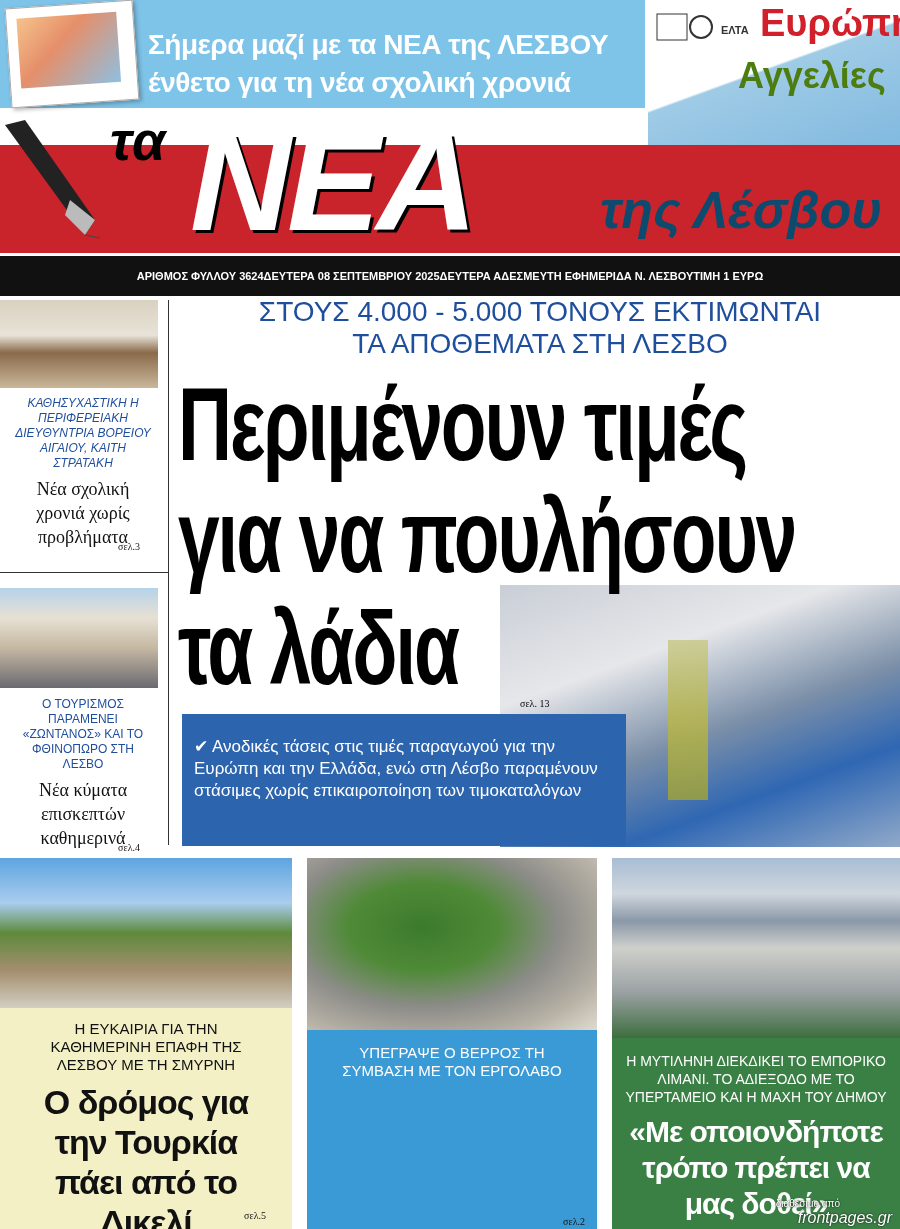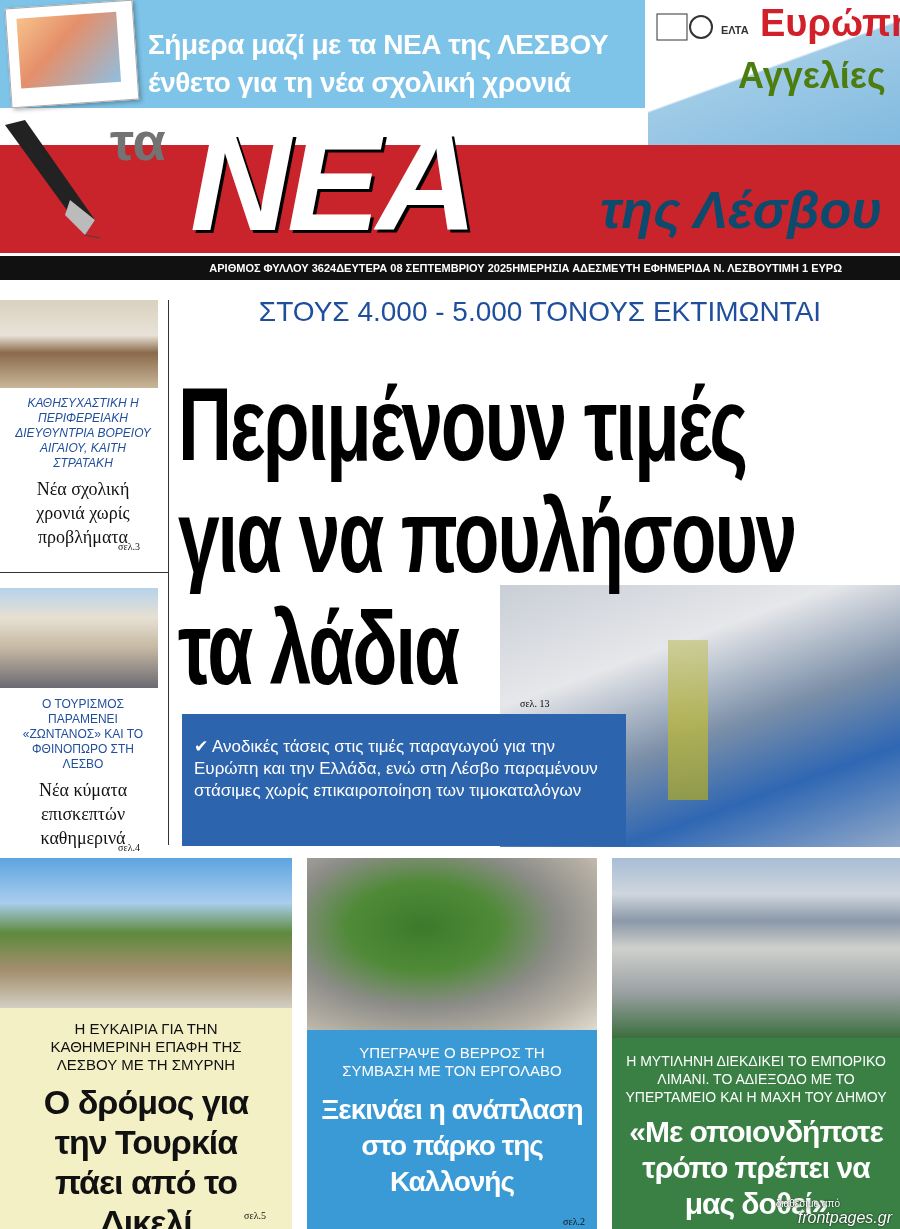--- a/index.html
+++ b/index.html
@@ -12,27 +12,27 @@
   .promo-thumb .inner { position: absolute; left: 10px; top: 10px; width: 100px; height: 70px; background: linear-gradient(135deg,#f6c28b,#e58f6a 40%,#8fbfe0); }
   .promo-text { left: 148px; top: 26px; width: 490px; color: #fff; font-weight: bold; font-size: 28px; line-height: 38px; font-family: "Liberation Sans", sans-serif; font-stretch: condensed; letter-spacing: -0.5px; }
 
   
   .ads { left: 648px; top: 0; width: 252px; height: 155px; background: linear-gradient(160deg,#ffffff 0%,#ffffff 45%,#9fcbe6 46%,#7fb8df 100%); }
   .elta-logos { left: 655px; top: 12px; width: 110px; height: 30px; }
   .ads-title1 { left: 760px; top: 2px; color: #d2202a; font-weight: bold; font-size: 38px; }
   .ads-title2 { left: 738px; top: 55px; color: #4d7c0f; font-weight: bold; font-size: 36px; }
   .ads-sub { left: 720px; top: 125px; color: #8b5cf6; font-size: 19px; font-weight: bold; margin-top: 16px; }
   .mast-left { left: 0; top: 145px; width: 900px; height: 108px; background: #c9242b; }
-  .ta { left: 110px; top: 110px; color: #737373; font-size: 54px; font-weight: bold; }
+  .ta { left: 110px; top: 110px; color: #000000; font-size: 54px; font-weight: bold; font-style: italic; }
   .nea { left: 190px; top: 112px; color: #fff; font-size: 140px; font-weight: bold; font-style: italic; letter-spacing: -4px; line-height: 140px; text-shadow: 3px 3px 0 #000; }
   .tis { left: 600px; top: 180px; color: #0c4a6e; font-size: 52px; font-weight: bold; font-style: italic; }
   .pen { left: 0; top: 120px; width: 110px; height: 120px; }
 
   
-  .infobar { left: 0; top: 256px; width: 900px; height: 24px; background: #111; color: #fff; font-size: 11px; font-weight: bold; display: flex; justify-content: flex-end; align-items: center; padding: 0 58px; }
+  .infobar { left: 0; top: 256px; width: 900px; height: 40px; background: #111; color: #fff; font-size: 11px; font-weight: bold; display: flex; justify-content: center; align-items: center; padding: 0 58px; }
   .lphoto1 { left: 0; top: 300px; width: 158px; height: 88px; background: linear-gradient(180deg,#d9d1c0 0%,#e8e3d8 40%,#8a6a4a 60%,#c9b79a 100%); }
   .lphoto2 { left: 0; top: 588px; width: 158px; height: 100px; background: linear-gradient(180deg,#b6d3ea 0%,#e7e0d2 30%,#c5b8a3 60%,#6b6a72 100%); }
   .kicker { color: #1f4e9c; font-size: 12px; text-align: center; line-height: 15px; }
   .lhead { color: #111; font-family: "Liberation Serif", serif; font-size: 18px; text-align: center; line-height: 24px; }
   .sel { font-family: "Liberation Serif", serif; font-size: 10px; color: #111; }
   .vdiv { left: 168px; top: 300px; width: 1px; height: 545px; background: #333; }
   .hdiv { left: 0; top: 572px; width: 168px; height: 1px; background: #333; }
 
   
   .supra { left: 180px; top: 296px; width: 720px; text-align: center; color: #1f4e9c; font-size: 28px; line-height: 32px; }
@@ -85,41 +85,42 @@
   <polygon points="70,80 95,100 85,115 65,95" fill="#bbb"></polygon>
   <line x1="85" y1="115" x2="100" y2="118" stroke="#444" stroke-width="1"></line>
 </svg>
 <div class="abs ta">τα</div>
 <div class="abs nea">ΝΕΑ</div>
 <div class="abs tis">της Λέσβου</div>
 
 <div class="abs infobar">
   <span>ΑΡΙΘΜΟΣ ΦΥΛΛΟΥ 3624</span>
   <span>ΔΕΥΤΕΡΑ 08 ΣΕΠΤΕΜΒΡΙΟΥ 2025</span>
-  <span>ΗΜΕΡΗΣΙΑ ΑΔΕΣΜΕΥΤΗ ΕΦΗΜΕΡΙΔΑ Ν. ΛΕΣΒΟΥ</span>
+  <span>ΔΕΥΤΕΡΑ ΑΔΕΣΜΕΥΤΗ ΕΦΗΜΕΡΙΔΑ Ν. ΛΕΣΒΟΥ</span>
   <span>ΤΙΜΗ 1 ΕΥΡΩ</span>
 </div>
 
 <div class="abs lphoto1"></div>
 <div class="abs" style="left:0;top:396px;width:166px;">
   <div class="kicker" style="padding:0 14px;font-style:italic;">ΚΑΘΗΣΥΧΑΣΤΙΚΗ Η ΠΕΡΙΦΕΡΕΙΑΚΗ ΔΙΕΥΘΥΝΤΡΙΑ ΒΟΡΕΙΟΥ ΑΙΓΑΙΟΥ, ΚΑΙΤΗ ΣΤΡΑΤΑΚΗ</div>
   <div class="lhead" style="margin-top:6px;padding:0 20px;">Νέα σχολική χρονιά χωρίς προβλήματα</div>
   <div class="sel" style="text-align:right;padding-right:26px;margin-top:-8px;">σελ.3</div>
 </div>
 <div class="abs hdiv"></div>
 <div class="abs lphoto2"></div>
 <div class="abs" style="left:0;top:697px;width:166px;">
   <div class="kicker" style="padding:0 18px;">Ο ΤΟΥΡΙΣΜΟΣ ΠΑΡΑΜΕΝΕΙ «ΖΩΝΤΑΝΟΣ» ΚΑΙ ΤΟ ΦΘΙΝΟΠΩΡΟ ΣΤΗ ΛΕΣΒΟ</div>
   <div class="lhead" style="margin-top:6px;padding:0 30px;">Νέα κύματα επισκεπτών καθημερινά</div>
   <div class="sel" style="text-align:right;padding-right:26px;margin-top:-8px;">σελ.4</div>
 </div>
 <div class="abs vdiv"></div>
 
 <div class="abs supra">
   <div>ΣΤΟΥΣ 4.000 - 5.000 ΤΟΝΟΥΣ ΕΚΤΙΜΩΝΤΑΙ</div>
+  <div>ΤΑ ΑΠΟΘΕΜΑΤΑ ΣΤΗ ΛΕΣΒΟ</div>
 </div>
 <div class="abs mainphoto"></div>
 <div class="abs oil"></div>
 <div class="abs mainhead">
   <div>Περιμένουν τιμές</div>
   <div>για να πουλήσουν</div>
   <div>τα λάδια</div>
 </div>
 <div class="abs mainsel">σελ. 13</div>
 <div class="abs bluebox">✔ Ανοδικές τάσεις στις τιμές παραγωγού για την Ευρώπη και την Ελλάδα, ενώ στη Λέσβο παραμένουν στάσιμες χωρίς επικαιροποίηση των τιμοκαταλόγων</div>
@@ -129,21 +130,20 @@
 <div class="abs" style="left:0;top:1020px;width:292px;color:#111;">
   <div class="bkicker" style="padding:0 40px;">Η ΕΥΚΑΙΡΙΑ ΓΙΑ ΤΗΝ ΚΑΘΗΜΕΡΙΝΗ ΕΠΑΦΗ ΤΗΣ ΛΕΣΒΟΥ ΜΕ ΤΗ ΣΜΥΡΝΗ</div>
   <div class="bhead" style="margin-top:8px;padding:0 20px;">Ο δρόμος για την Τουρκία πάει από το Δικελί</div>
   <div class="sel" style="position:absolute;right:26px;top:190px;">σελ.5</div>
 </div>
 
 <div class="abs bot b2"></div>
 <div class="abs b2photo"></div>
 <div class="abs" style="left:307px;top:1044px;width:290px;color:#fff;">
   <div class="bkicker" style="padding:0 16px;">ΥΠΕΓΡΑΨΕ Ο ΒΕΡΡΟΣ ΤΗ ΣΥΜΒΑΣΗ ΜΕ ΤΟΝ ΕΡΓΟΛΑΒΟ</div>
-  <div class="bhead" style="margin-top:12px;padding:0 8px;font-size:28px;line-height:36px;">Ξεκινάει η ανάπλαση στο πάρκο της Καλλονής</div>
   <div class="sel" style="position:absolute;right:12px;top:172px;">σελ.2</div>
 </div>
 
 <div class="abs bot b3"></div>
 <div class="abs b3photo"></div>
 <div class="abs" style="left:612px;top:1052px;width:288px;color:#fff;">
   <div class="bkicker" style="padding:0 6px;font-size:14px;">Η ΜΥΤΙΛΗΝΗ ΔΙΕΚΔΙΚΕΙ ΤΟ ΕΜΠΟΡΙΚΟ ΛΙΜΑΝΙ. ΤΟ ΑΔΙΕΞΟΔΟ ΜΕ ΤΟ ΥΠΕΡΤΑΜΕΙΟ ΚΑΙ Η ΜΑΧΗ ΤΟΥ ΔΗΜΟΥ</div>
   <div class="bhead" style="margin-top:8px;padding:0 10px;font-size:30px;line-height:36px;">«Με οποιονδήποτε τρόπο πρέπει να μας δοθεί»</div>
 </div>
 

